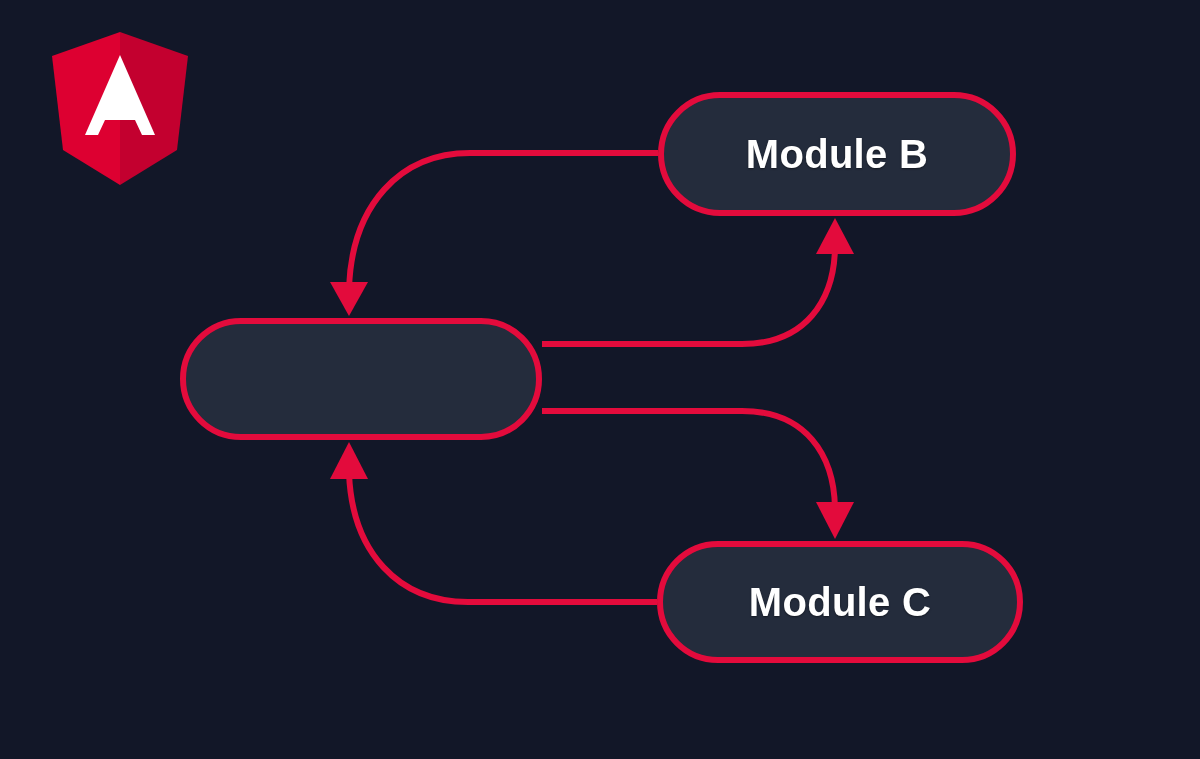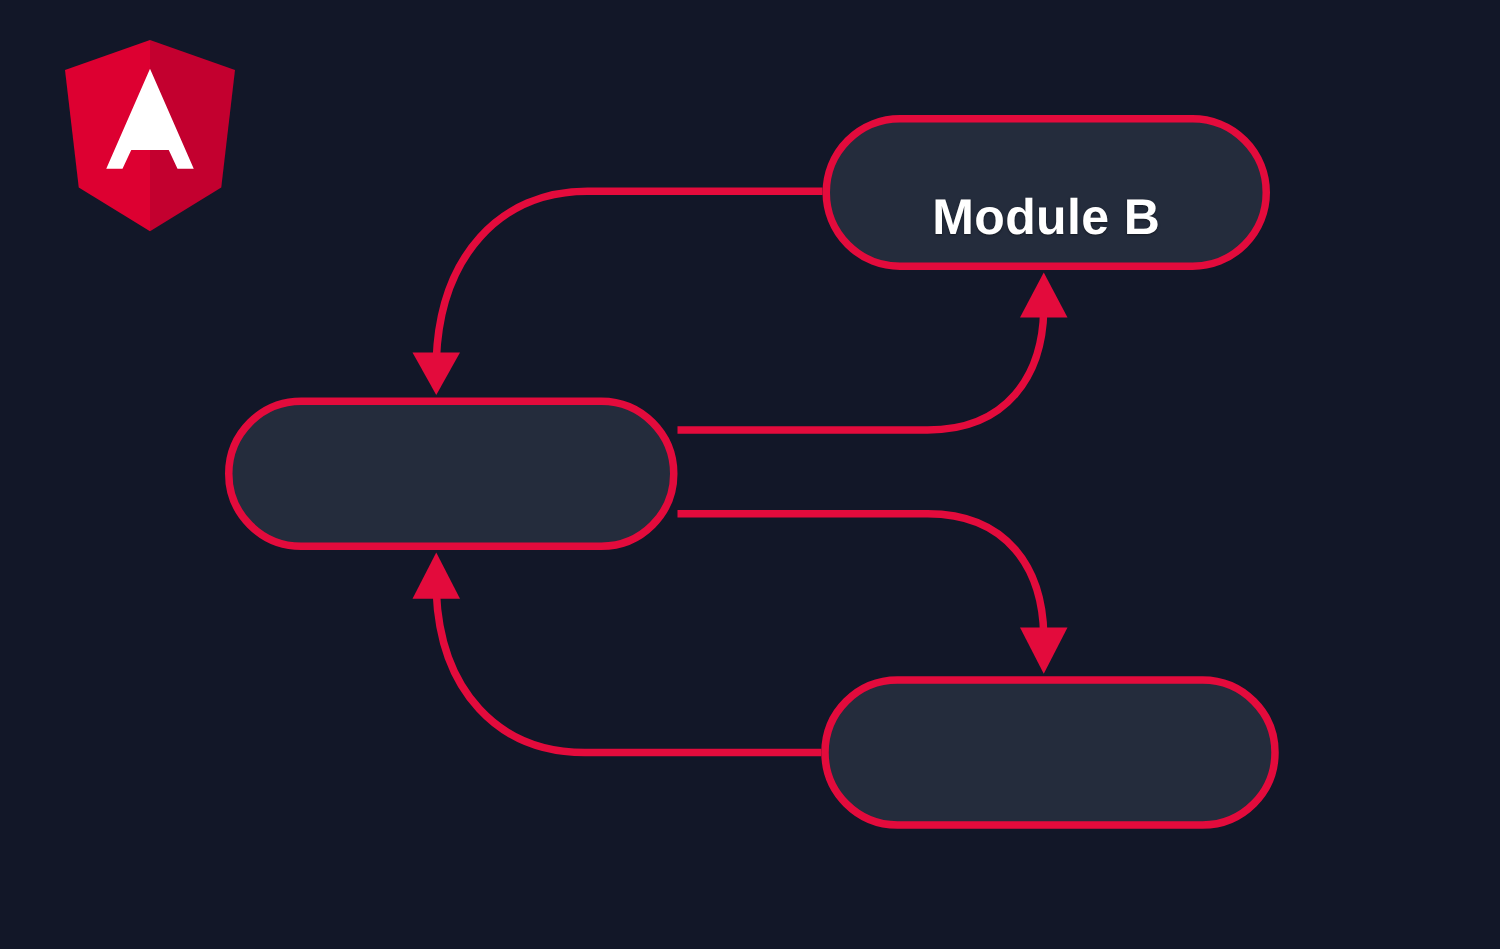--- a/index.html
+++ b/index.html
@@ -32,21 +32,21 @@
     color: #ffffff;
     font-family: "Liberation Sans", sans-serif;
     font-weight: bold;
     font-size: 40px;
     letter-spacing: 0.3px;
     white-space: nowrap;
     pointer-events: none;
     text-shadow: 0 1px 2px rgba(0,0,0,0.45);
   }
   #label-a { left: 180px; top: 318px; width: 362px; height: 122px; }
-  #label-b { left: 658px; top: 92px;  width: 358px; height: 124px; margin-top: 20px; }
+  #label-b { left: 658px; top: 92px;  width: 358px; height: 124px; }
   #label-c { left: 657px; top: 541px; width: 366px; height: 122px; }
   .logo-wrap {
     position: absolute;
     left: 48px;
     top: 30px;
     width: 144px;
     height: 162px;
   }
 </style>
 </head>
@@ -80,14 +80,15 @@
   <div class="logo-wrap">
     <svg viewBox="0 0 144 162" width="144" height="162" xmlns="http://www.w3.org/2000/svg">
       <polygon id="logo-shield-light" points="72,2 4,26 15,120 72,155" fill="#DD0031"></polygon>
       <polygon id="logo-shield-dark" points="72,2 140,26 129,120 72,155" fill="#C3002F"></polygon>
       <path id="logo-letter" d="M72 25 L72 25 L72 42 L72 42 L72 42 L55 81 L67 81 L72 68 L72 68 L72 68 L78 81 L90 81 L72 42 Z
                M72 25 L37 105 L50 105 L57 90 L87 90 L94 105 L107 105 Z" fill="#FFFFFF"></path>
     </svg>
   </div>
 
   <div id="label-b" class="node-label">Module B</div>
+  <div id="label-c" class="node-label">Module C</div>
 
 </div>
 
 </body></html>

